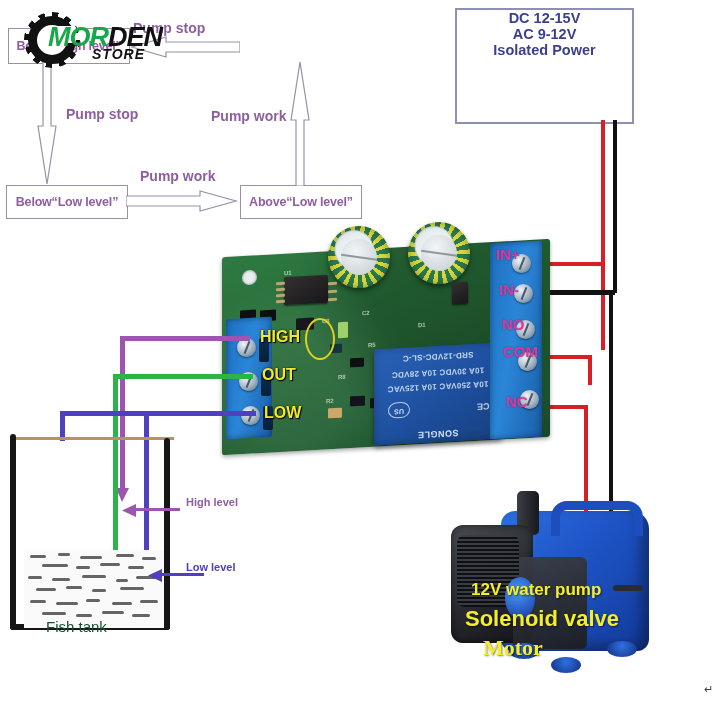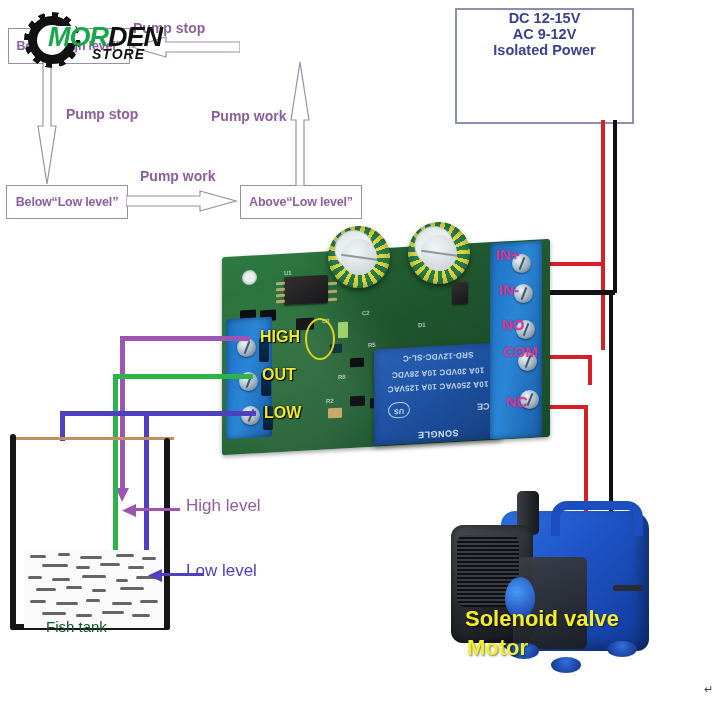--- a/index.html
+++ b/index.html
@@ -155,21 +155,21 @@
   }
 
   
   #tank{position:absolute;left:8px;top:428px;width:176px;height:210px;}
   .tankwall{position:absolute;background:#161616;border-radius:3px;}
   .water{
     position:absolute;left:16px;top:122px;width:140px;height:78px;
     background:#fafafa;overflow:hidden;
   }
   .wl{position:absolute;height:2.5px;background:#4a4a4a;border-radius:2px;opacity:.85;}
-  .lvl-label{position:absolute;font-weight:400;font-size:17px;white-space:nowrap;}
+  .lvl-label{position:absolute;font-weight:700;font-size:11px;white-space:nowrap;}
 
   
   #pump{position:absolute;left:443px;top:485px;width:215px;height:205px;}
   .pbody{
     position:absolute;left:58px;top:26px;width:148px;height:140px;
     background:linear-gradient(135deg,#2c6fe0 0%,#1f55c8 40%,#123a9a 100%);
     border-radius:14px 18px 12px 12px;
     box-shadow:inset -8px -6px 14px rgba(0,0,0,.35);
   }
   .pfront{
@@ -504,22 +504,23 @@
     <div class="pspout"></div>
     <div class="pfront"></div>
     <div class="pmid"></div>
     <div class="grille"></div>
     <div class="blueknob"></div>
     <div class="pnozzle"></div>
     <div class="pfoot" style="left:66px;top:158px;"></div>
     <div class="pfoot" style="left:108px;top:172px;"></div>
     <div class="pfoot" style="left:164px;top:156px;"></div>
 
+    <div class="pumptext" style="left:28px;top:95px;font-size:17px;">12V water pump</div>
     <div class="pumptext" style="left:22px;top:121px;font-size:22px;">Solenoid valve</div>
-    <div class="pumptext" style="left:24px;top:150px;font-size:22px;">Motor</div>
+    <div class="pumptext" style="left:40px;top:150px;font-size:22px;font-family:Liberation Serif, serif;">Motor</div>
   </div>
 
   <div id="tailmark">↵</div>
 
   <div id="logo">
     <div id="gear"></div>
     <div id="gearcut"></div>
     <div id="logotext">
       <span class="lgmor">MOR</span><span class="lgden">DEN</span>
     </div>

